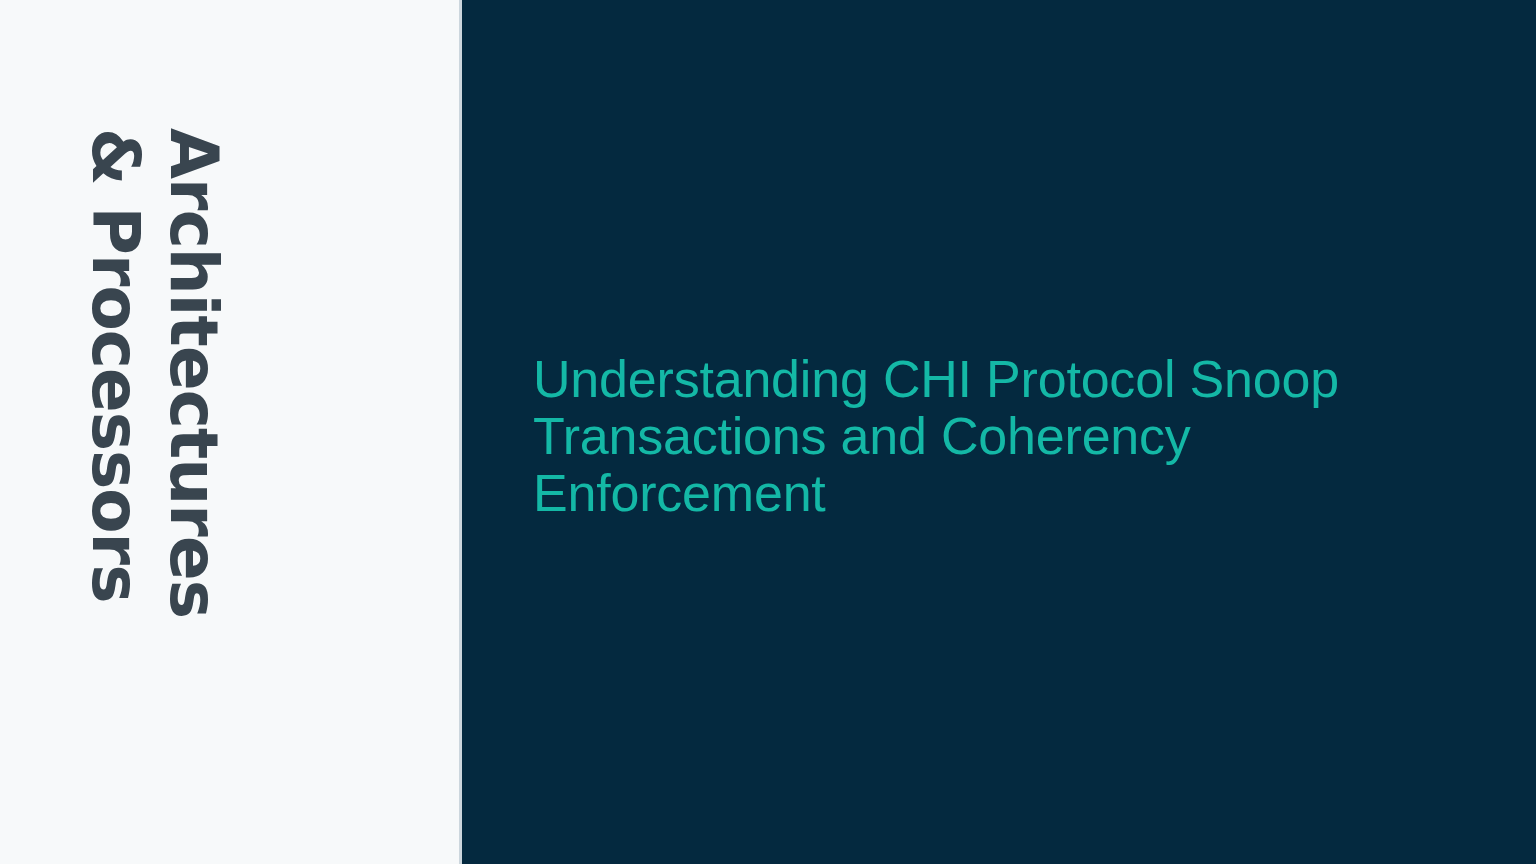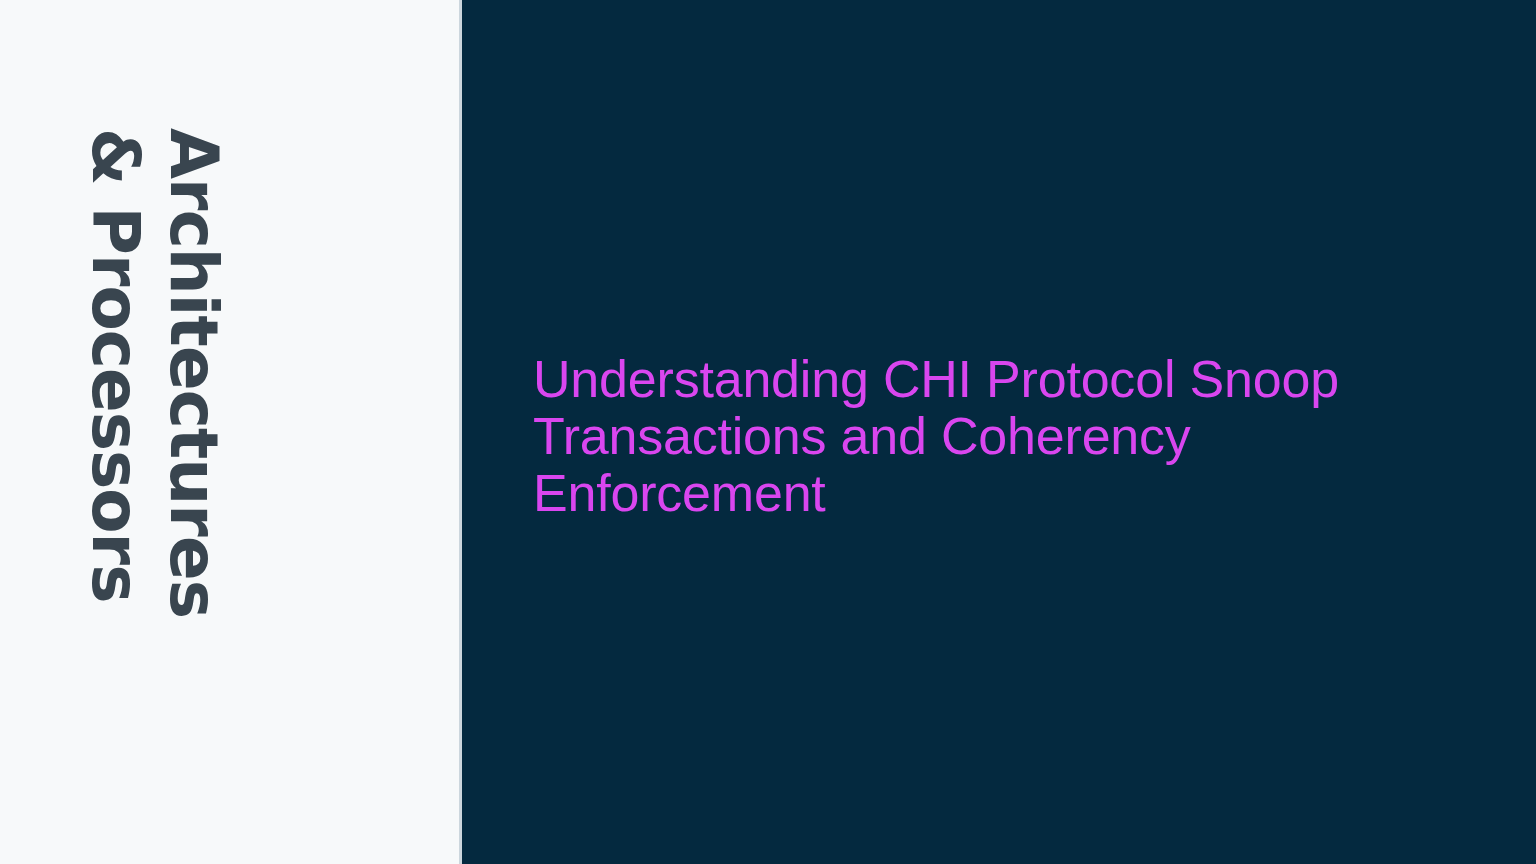--- a/index.html
+++ b/index.html
@@ -76,21 +76,21 @@
 
   .slide-title {
     position:absolute;
     left:71px;
     top:351px;
     width:950px;
     font-family:"Liberation Sans", sans-serif;
     font-weight:400;
     font-size:52px;
     line-height:57px;
-    color:#d946ef;
+    color:#14b8a6;
     letter-spacing:-0.2px;
   }
 </style>
 </head>
 <body>
 
 <div class="slide">
 
   <div class="left-panel">
     <div class="vertical-wrap">

